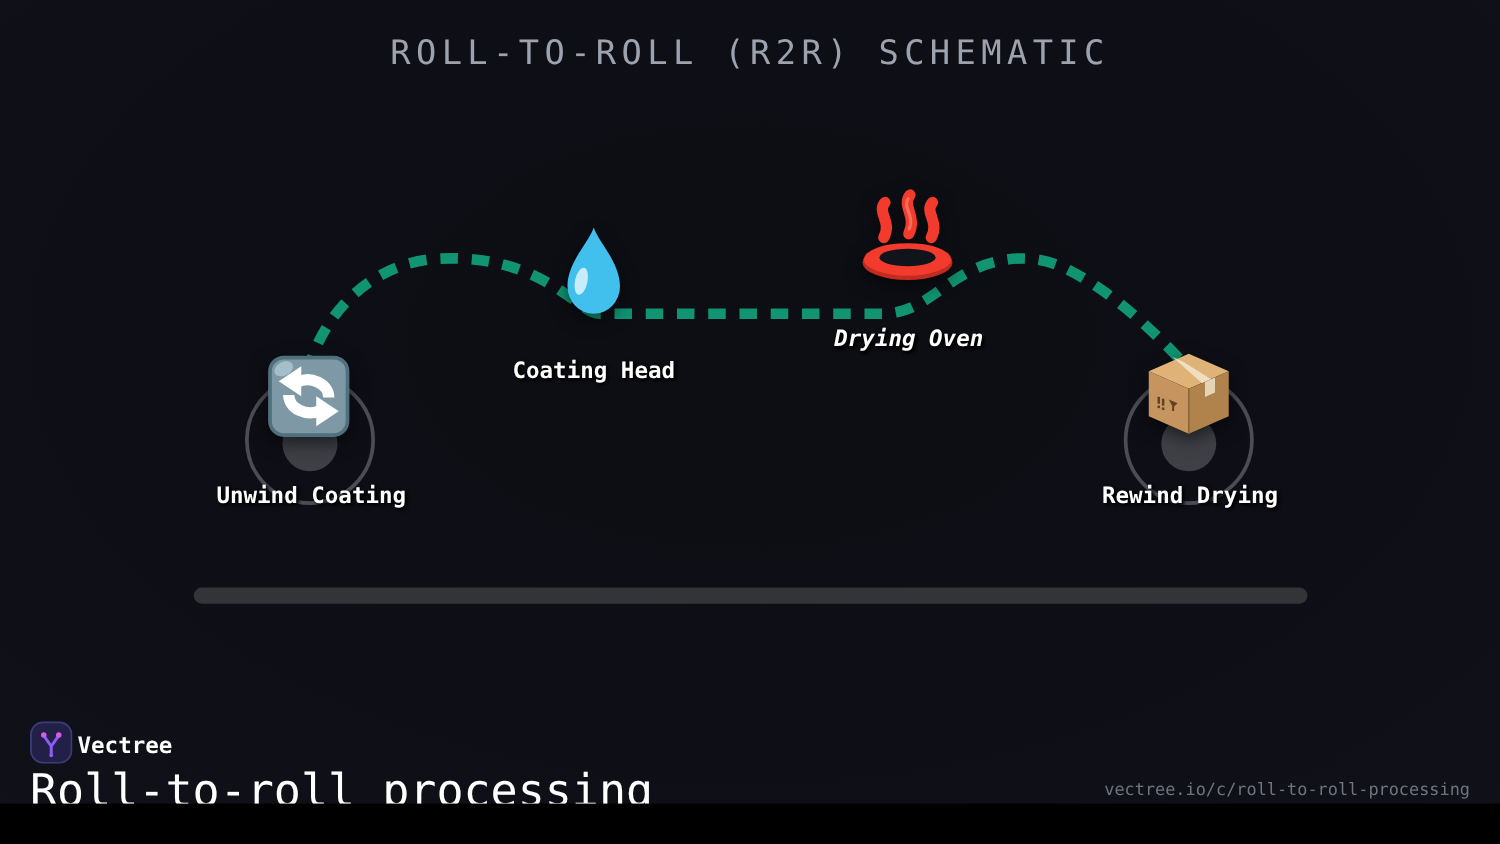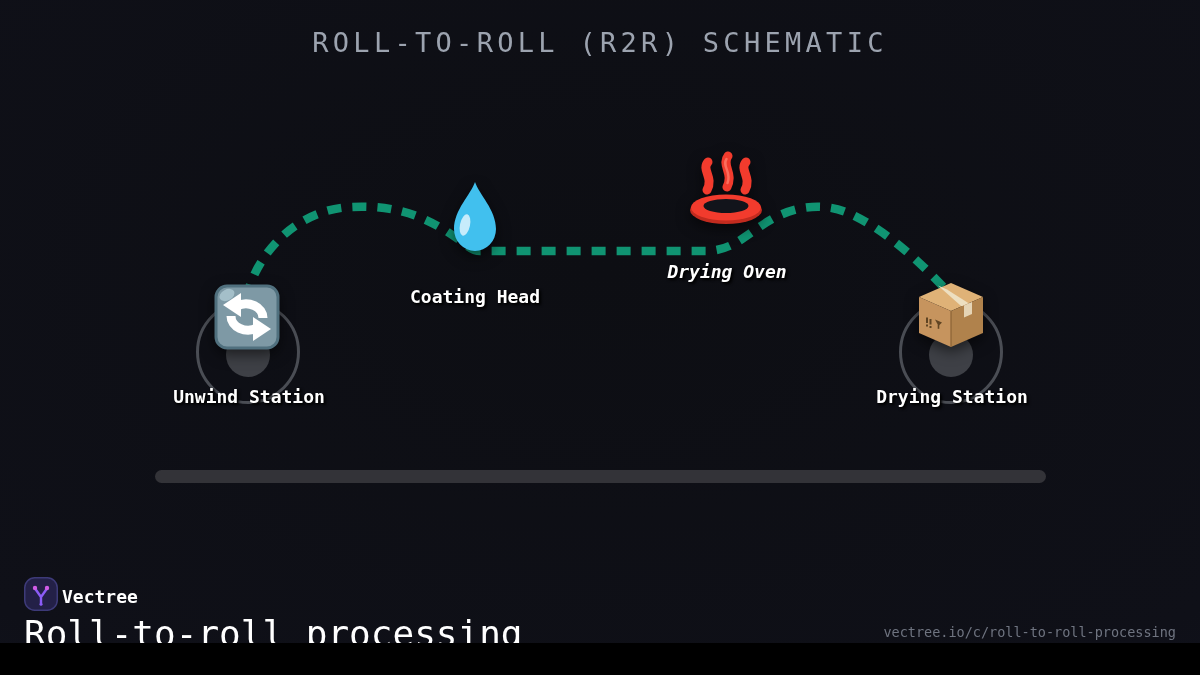--- a/index.html
+++ b/index.html
@@ -77,21 +77,21 @@
   <div class="ring unwind"></div>
   <div class="hub unwind"></div>
   <svg class="station-icon icon-unwind" width="70" height="70" viewBox="0 0 70 70">
     <rect x="4" y="4" width="62" height="62" rx="11" style="fill:var(--spin-bg,#7e99a5);stroke:var(--spin-border,#50707e)" stroke-width="3"></rect>
     <ellipse cx="15" cy="13" rx="8" ry="5.5" transform="rotate(-28 15 13)" style="fill:var(--spin-highlight,#aac6cf)" opacity="0.85"></ellipse>
     <path d="M51 36 a17 14 0 0 0 -26 -12" fill="none" style="stroke:var(--arrow,#ffffff)" stroke-width="9"></path>
     <polygon points="29,11 29,35 11,23" style="fill:var(--arrow,#ffffff)"></polygon>
     <path d="M19 34 a17 14 0 0 0 26 12" fill="none" style="stroke:var(--arrow,#ffffff)" stroke-width="9"></path>
     <polygon points="41,35 41,59 59,47" style="fill:var(--arrow,#ffffff)"></polygon>
   </svg>
-  <div class="station-label lbl-unwind">Unwind Station</div>
+  <div class="station-label lbl-unwind">Unwind Coating</div>
 
   <svg class="station-icon icon-droplet" width="46" height="74" viewBox="0 0 46 74">
     <path d="M23 2 C27 14 44 30 44 49 A21 22 0 0 1 2 49 C2 30 19 14 23 2 Z" style="fill:var(--droplet,#41c0ee)"></path>
     <ellipse cx="13" cy="45" rx="5" ry="11" transform="rotate(12 13 45)" style="fill:var(--droplet-highlight,#cfeefb)" opacity="0.95"></ellipse>
   </svg>
   <div class="station-label lbl-coating">Coating Head</div>
 
   <svg class="station-icon icon-oven" width="76" height="74" viewBox="0 0 76 74">
     <ellipse cx="38" cy="60" rx="36" ry="14" style="fill:var(--flame-dark,#c22b1f)"></ellipse>
     <ellipse cx="38" cy="57.5" rx="35" ry="13" style="fill:var(--flame,#f23b2d)"></ellipse>
@@ -114,21 +114,21 @@
     <line x1="35" y1="30" x2="35" y2="66" stroke="#8a6336" stroke-width="1.2"></line>
     <g style="fill:var(--box-mark,#5f4423)">
       <rect x="10" y="36.5" width="2" height="5.5"></rect>
       <rect x="10" y="43.5" width="2" height="2"></rect>
       <rect x="13.5" y="38" width="2" height="5.5"></rect>
       <rect x="13.5" y="45" width="2" height="2"></rect>
       <polygon points="19,38.5 26,41.5 22.5,45"></polygon>
       <rect x="21.7" y="43.8" width="1.6" height="4"></rect>
     </g>
   </svg>
-  <div class="station-label lbl-rewind">Drying Station</div>
+  <div class="station-label lbl-rewind">Rewind Drying</div>
 
   <div class="track-bar"></div>
 
   <svg class="logo" width="34" height="34" viewBox="0 0 34 34">
     <rect x="0.75" y="0.75" width="32.5" height="32.5" rx="10" style="fill:var(--logo-bg,#232047);stroke:var(--logo-border,#3d3a78)" stroke-width="1.5"></rect>
     <path d="M17 27 L17 20 M17 20 L11 11.5 M17 20 L23 11.5" fill="none" style="stroke:var(--logo-glyph,#8b5cf6)" stroke-width="2.4" stroke-linecap="round"></path>
     <circle cx="11" cy="11" r="2.2" style="fill:var(--logo-dot,#d05ce8)"></circle>
     <circle cx="23" cy="11" r="2.2" style="fill:var(--logo-dot,#d05ce8)"></circle>
     <circle cx="17" cy="27.2" r="1.5" style="fill:var(--logo-glyph,#8b5cf6)"></circle>
   </svg>

